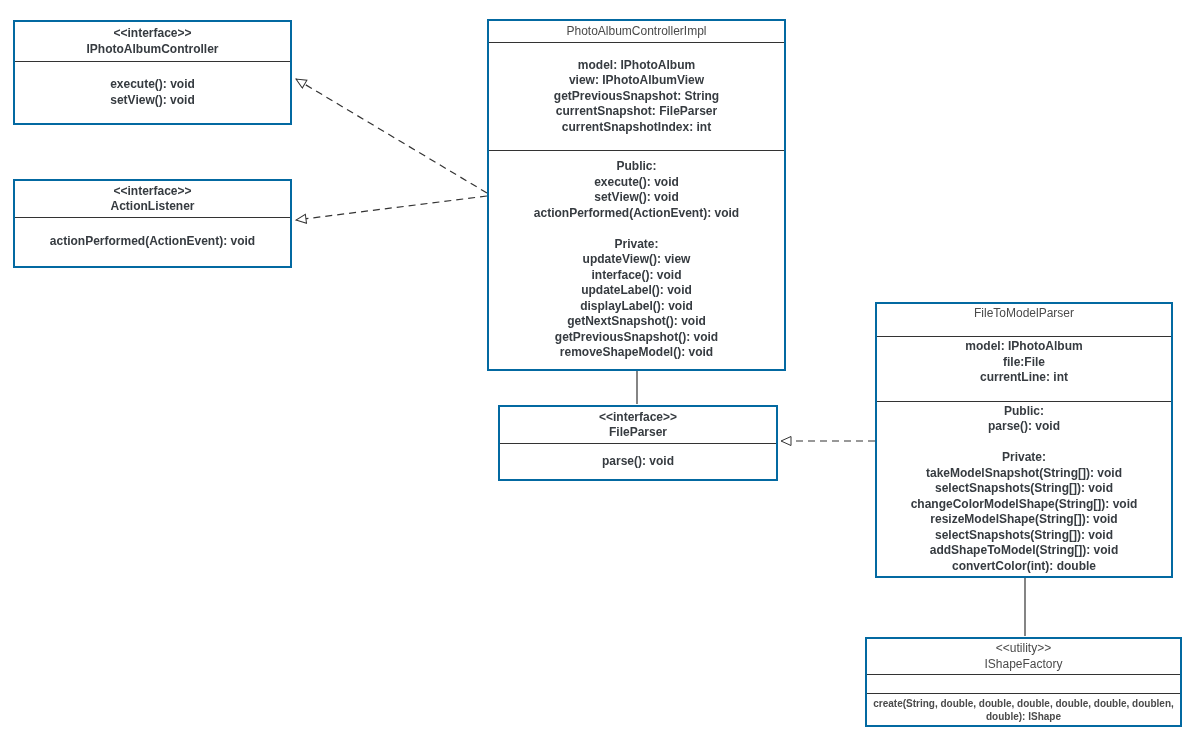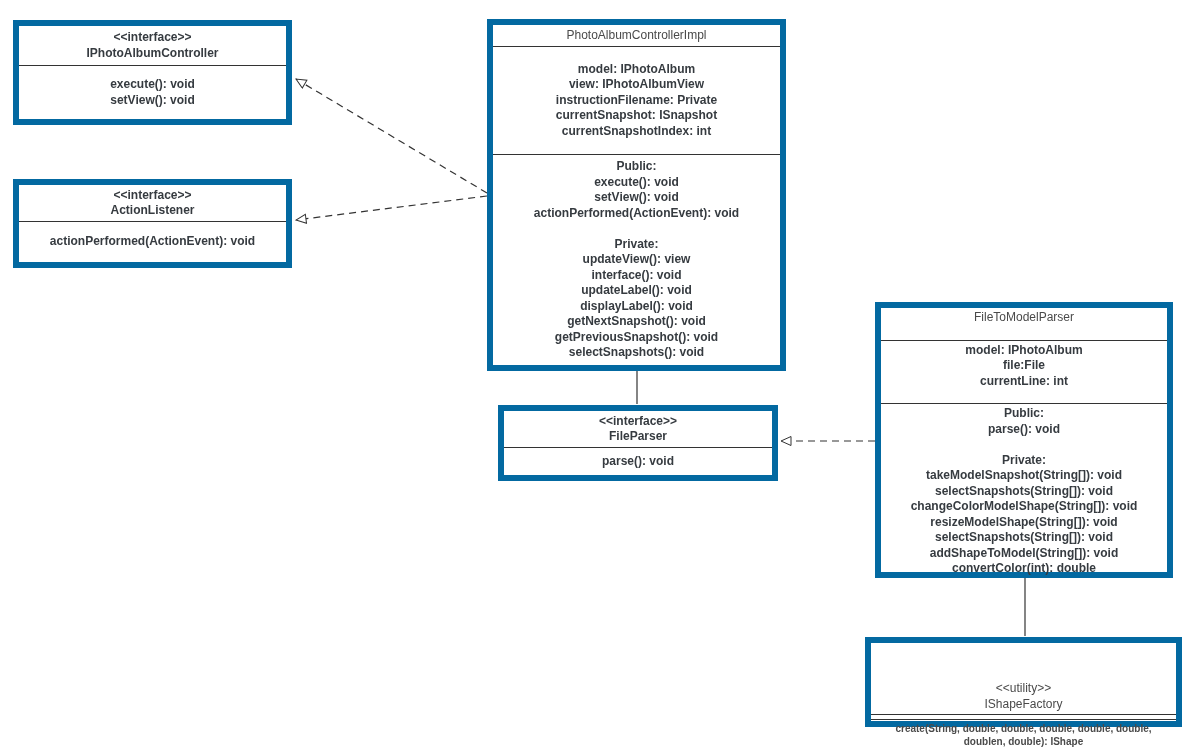--- a/index.html
+++ b/index.html
@@ -10,21 +10,21 @@
   }
   #canvas {
     position: relative;
     width: 1199px;
     height: 754px;
     background: #ffffff;
     overflow: hidden;
   }
   .uml-class {
     position: absolute;
-    border: 6px solid #0369a1;
+    border: 2px solid #0369a1;
     background: #ffffff;
     display: flex;
     flex-direction: column;
     box-sizing: border-box;
     color: #363b40;
     font-size: 12px;
     line-height: 15.5px;
     text-align: center;
   }
   .compartment {
@@ -107,38 +107,38 @@
       </div>
   </div>
 
   <div class="uml-class" style="left:487px; top:19px; width:299px; height:352px;">
     <div class="compartment header plain" style="height:21px;">
       <div class="class-name line">PhotoAlbumControllerImpl</div>
     </div>
     <div class="compartment" style="height:108px;">
         <div class="line">model: IPhotoAlbum</div>
         <div class="line">view: IPhotoAlbumView</div>
-        <div class="line">instructionFilename: Private</div>
-        <div class="line">currentSnapshot: ISnapshot</div>
+        <div class="line">getPreviousSnapshot: String</div>
+        <div class="line">currentSnapshot: FileParser</div>
         <div class="line">currentSnapshotIndex: int</div>
       </div>
     <div class="compartment grow">
         <div class="line">Public:</div>
         <div class="line">execute(): void</div>
         <div class="line">setView(): void</div>
         <div class="line">actionPerformed(ActionEvent): void</div>
         <div class="line"></div>
         <div class="line">Private:</div>
         <div class="line">updateView(): view</div>
         <div class="line">interface(): void</div>
         <div class="line">updateLabel(): void</div>
         <div class="line">displayLabel(): void</div>
         <div class="line">getNextSnapshot(): void</div>
         <div class="line">getPreviousSnapshot(): void</div>
-        <div class="line">selectSnapshots(): void</div>
+        <div class="line">removeShapeModel(): void</div>
       </div>
   </div>
 
   <div class="uml-class" style="left:498px; top:405px; width:280px; height:76px;">
     <div class="compartment header" style="height:36px;">
       <div class="stereotype line">&lt;&lt;interface&gt;&gt;</div>
       <div class="class-name line">FileParser</div>
     </div>
     <div class="compartment grow">
         <div class="line">parse(): void</div>
@@ -163,21 +163,21 @@
         <div class="line">selectSnapshots(String[]): void</div>
         <div class="line">changeColorModelShape(String[]): void</div>
         <div class="line">resizeModelShape(String[]): void</div>
         <div class="line">selectSnapshots(String[]): void</div>
         <div class="line">addShapeToModel(String[]): void</div>
         <div class="line">convertColor(int): double</div>
       </div>
   </div>
 
   <div class="uml-class" style="left:865px; top:637px; width:317px; height:90px;">
-    <div class="compartment header plain" style="height:35px;margin-top:36px;">
+    <div class="compartment header plain" style="height:35px;">
       <div class="stereotype line">&lt;&lt;utility&gt;&gt;</div>
       <div class="class-name line">IShapeFactory</div>
     </div>
     <div class="compartment" style="height:19px;"></div>
     <div class="compartment grow factory-method">
         <div class="line">create(String, double, double, double, double, double, doublen, double): IShape</div>
       </div>
   </div>
 
 </div>

